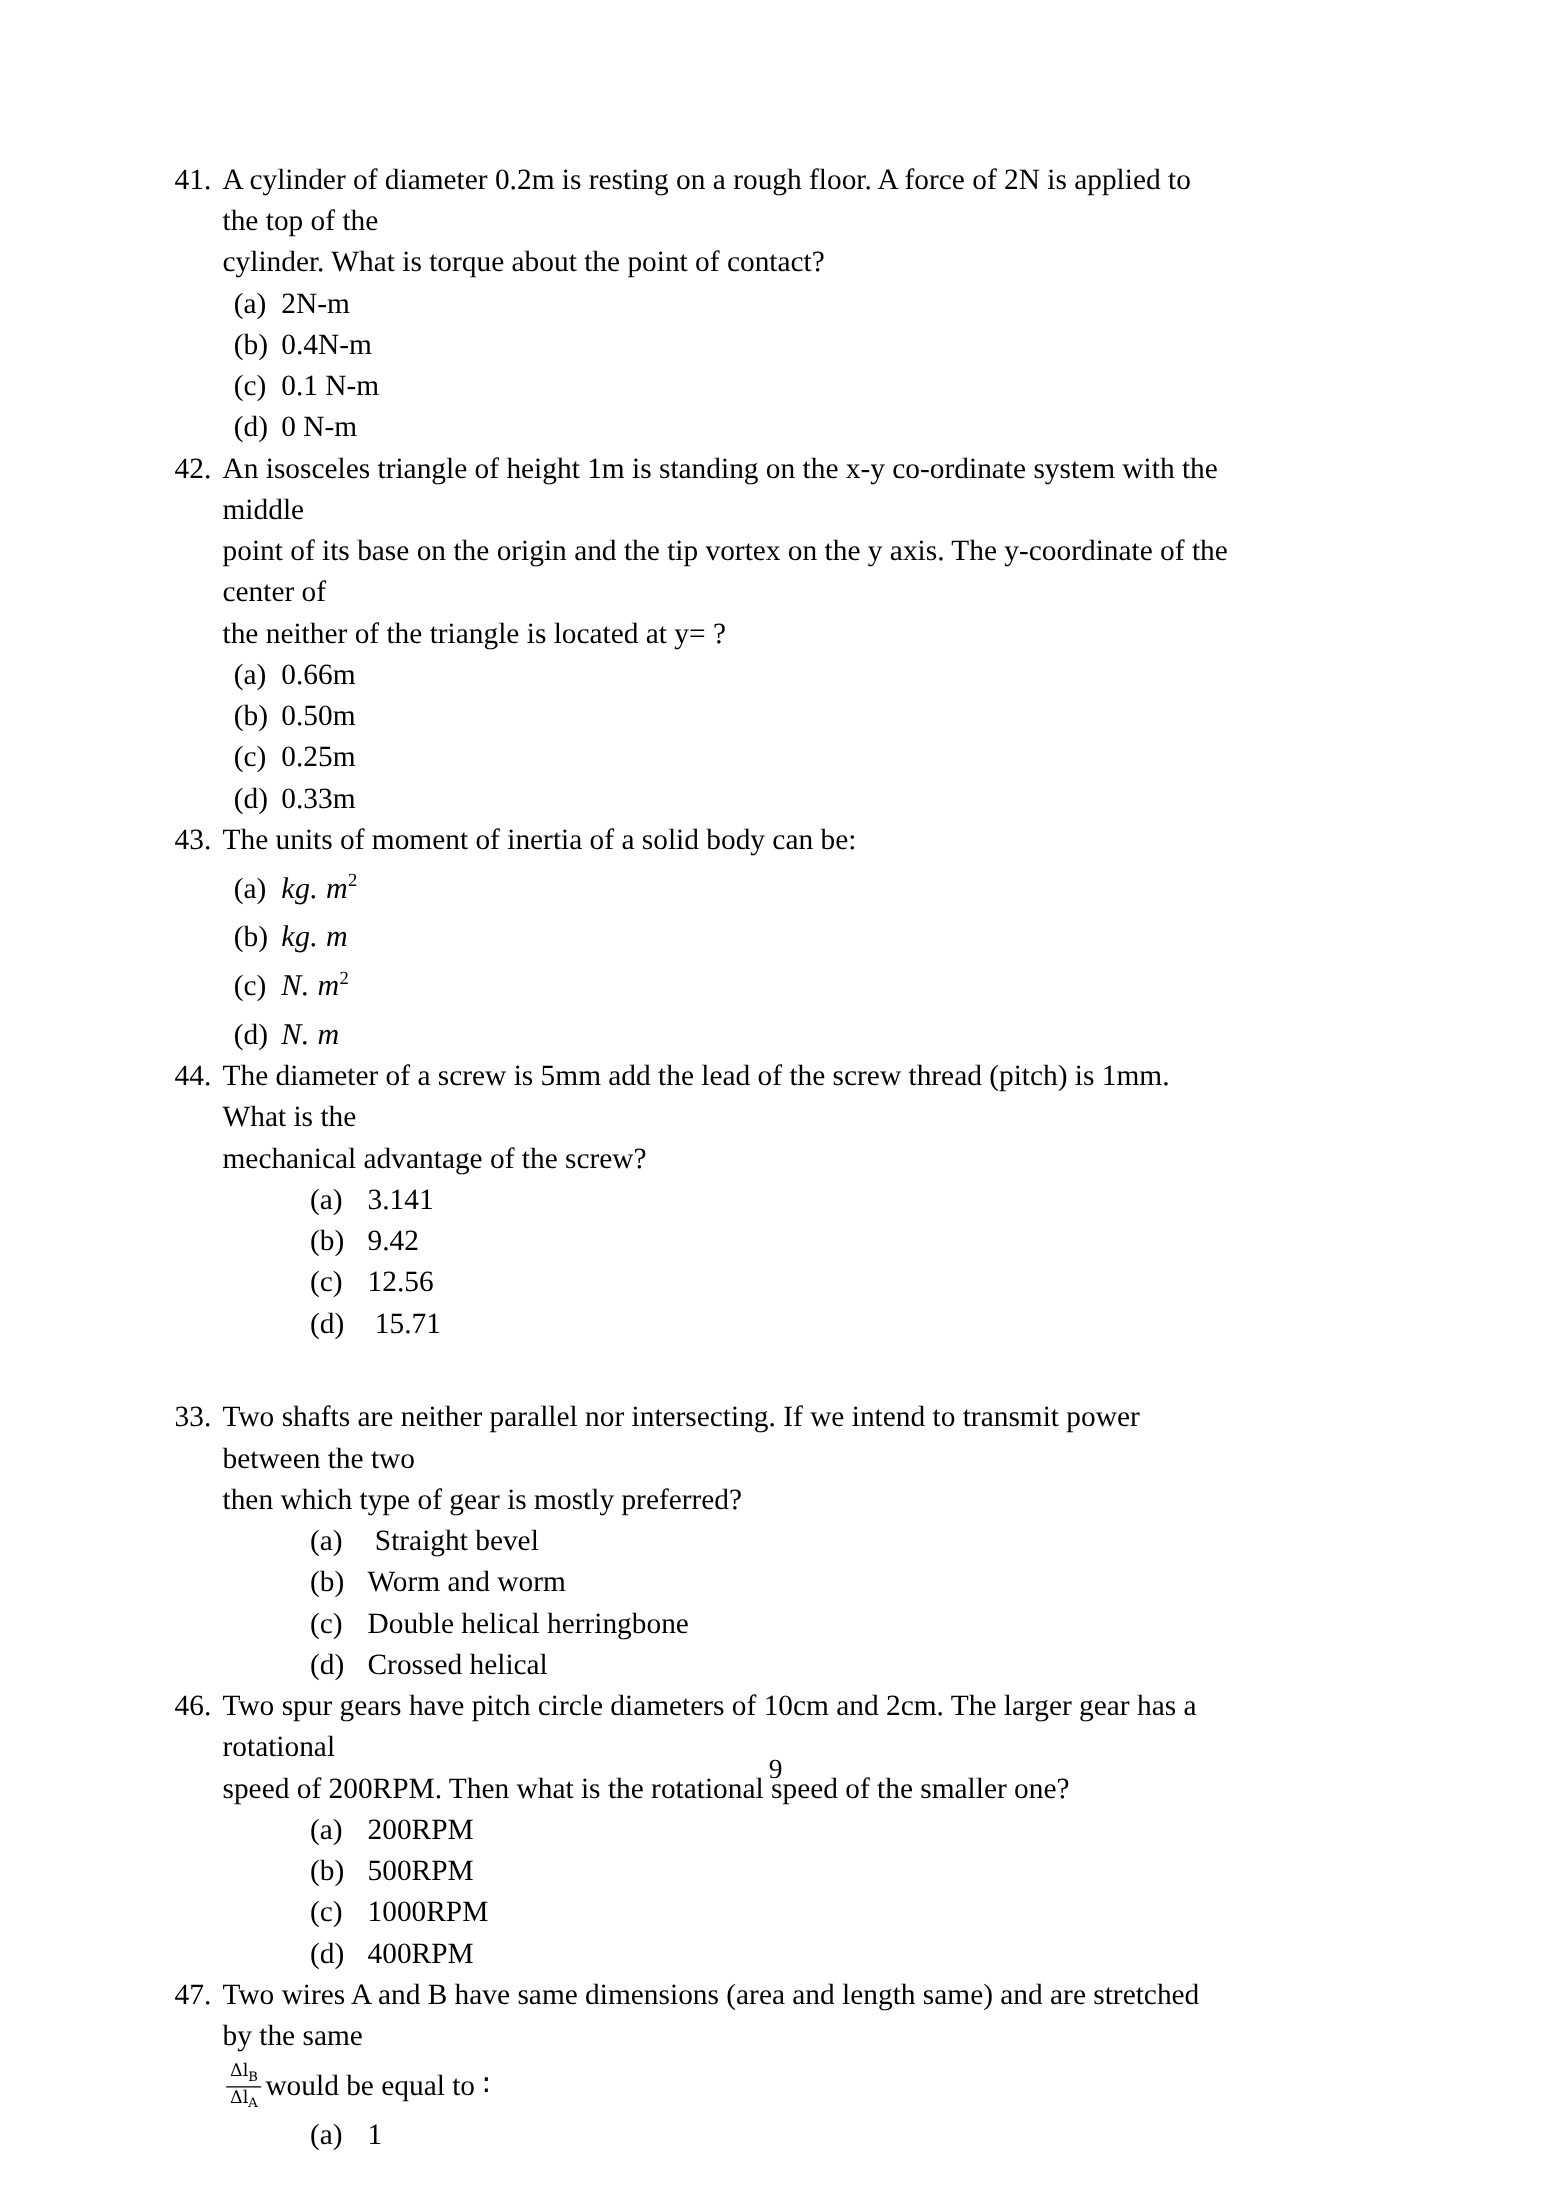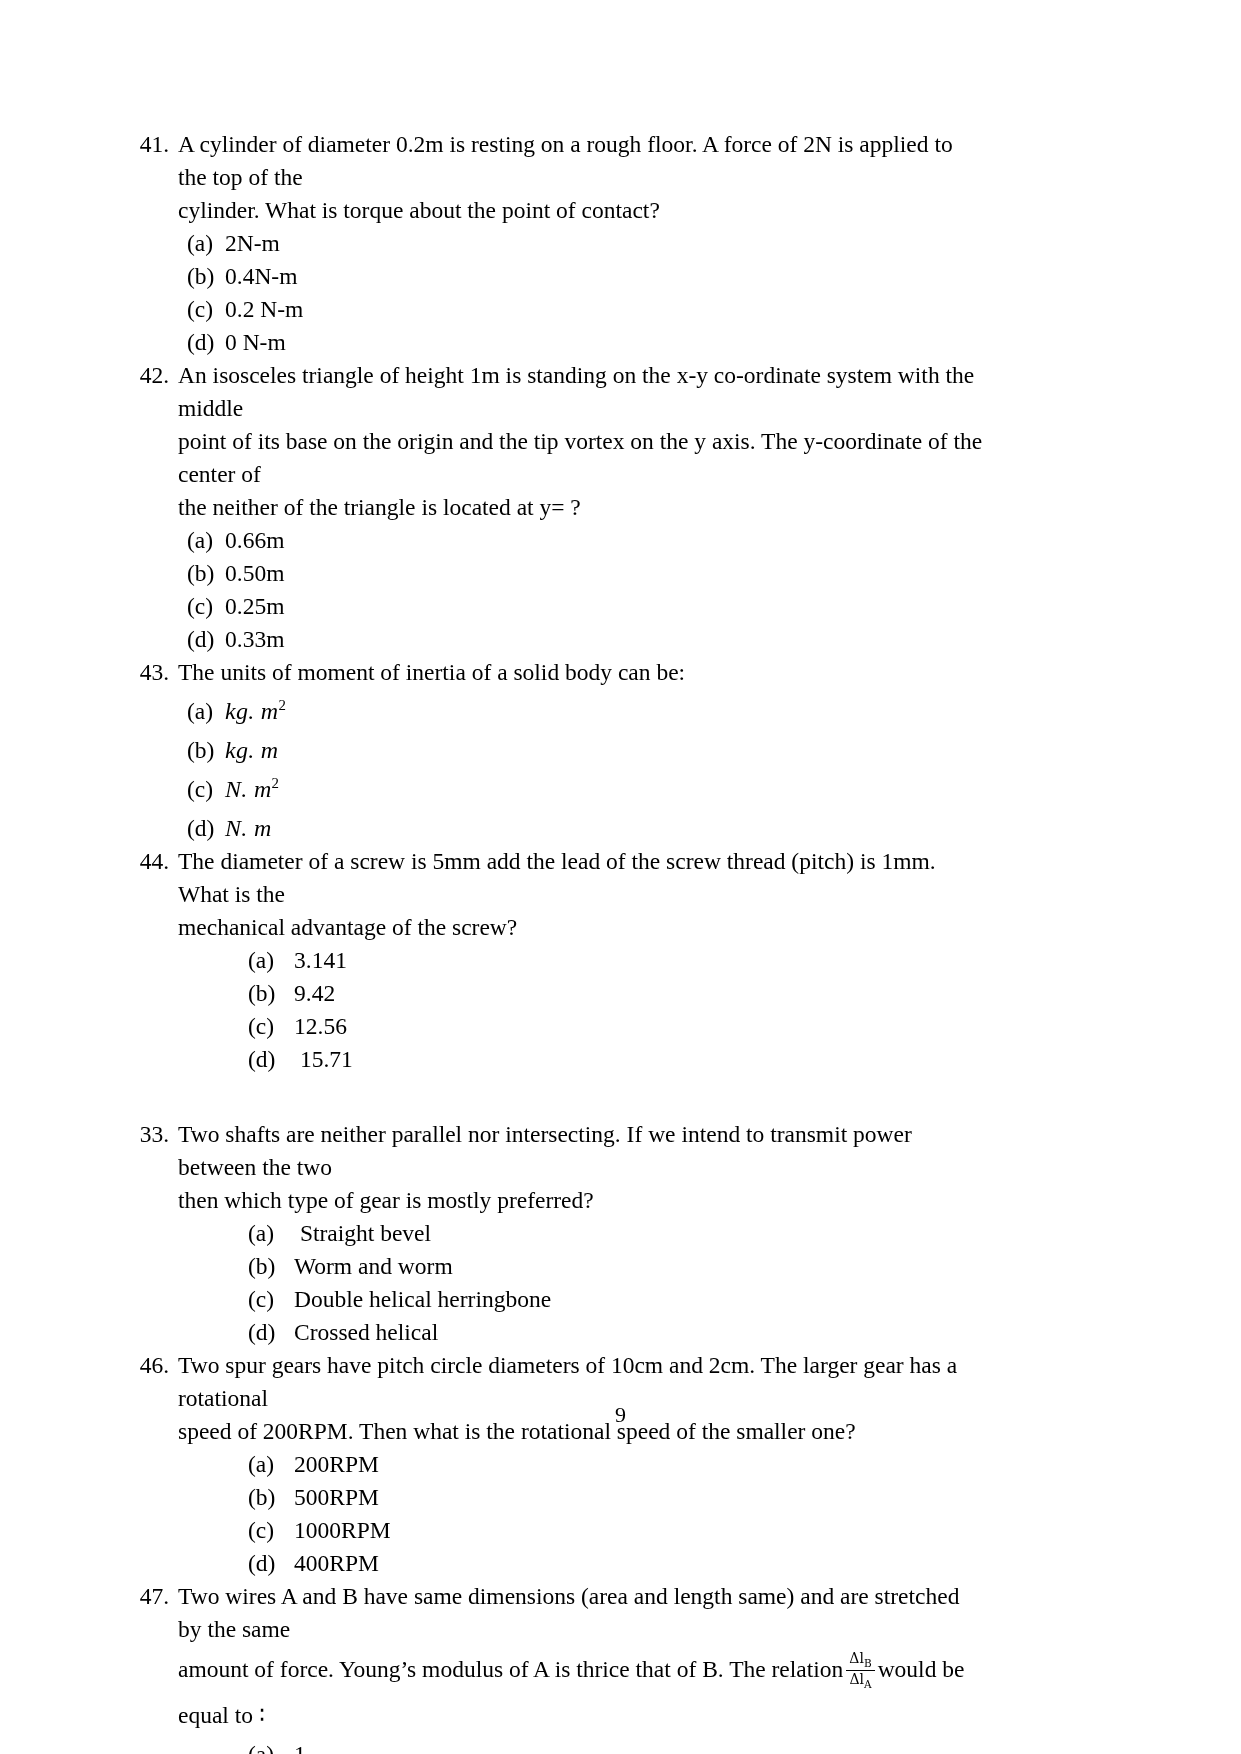--- a/index.html
+++ b/index.html
@@ -152,21 +152,21 @@
         <div class="opt">
           <span class="opt-label">(a)</span>
           <span class="opt-text">2N-m</span>
         </div>
         <div class="opt">
           <span class="opt-label">(b)</span>
           <span class="opt-text">0.4N-m</span>
         </div>
         <div class="opt">
           <span class="opt-label">(c)</span>
-          <span class="opt-text">0.2 N-m</span>
+          <span class="opt-text">0.1 N-m</span>
         </div>
         <div class="opt">
           <span class="opt-label">(d)</span>
           <span class="opt-text">0 N-m</span>
         </div>
       </div>
     </div>
 
     <div class="q">
       <div class="q-line">
@@ -315,21 +315,21 @@
       </div>
     </div>
 
     <div class="q">
       <div class="q-line">
         <span class="q-num">47.</span>
         <span class="q-text">Two wires A and B have same dimensions (area and length same) and are stretched by the same</span>
       </div>
       <div class="q-line" style="line-height:46px;">
         <span class="q-num"></span>
-        <span class="q-text"><span>amount of force. Young’s modulus of A is thrice that of B. The relation</span><span class="frac"><span class="num"><span>Δl</span><sub>B</sub></span><span class="den"><span>Δl</span><sub>A</sub></span></span><span>would be equal to ∶</span></span>
+        <span class="q-text"><span class="frac"><span class="num"><span>Δl</span><sub>B</sub></span><span class="den"><span>Δl</span><sub>A</sub></span></span><span>would be equal to ∶</span></span>
       </div>
       <div class="opts">
         <div class="opt indented">
           <span class="opt-label">(a)</span>
           <span class="opt-text">1</span>
         </div>
 
       </div>
     </div>
 

